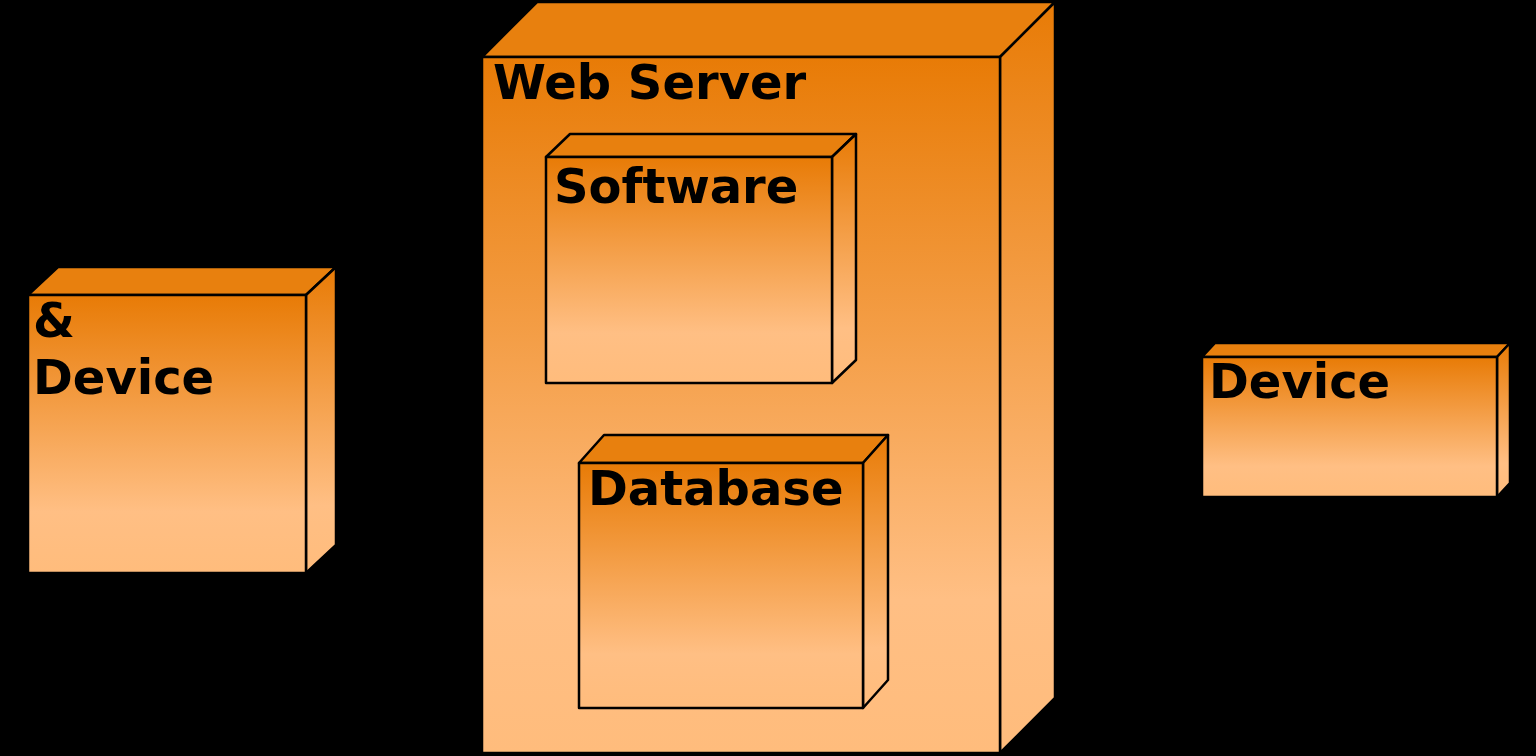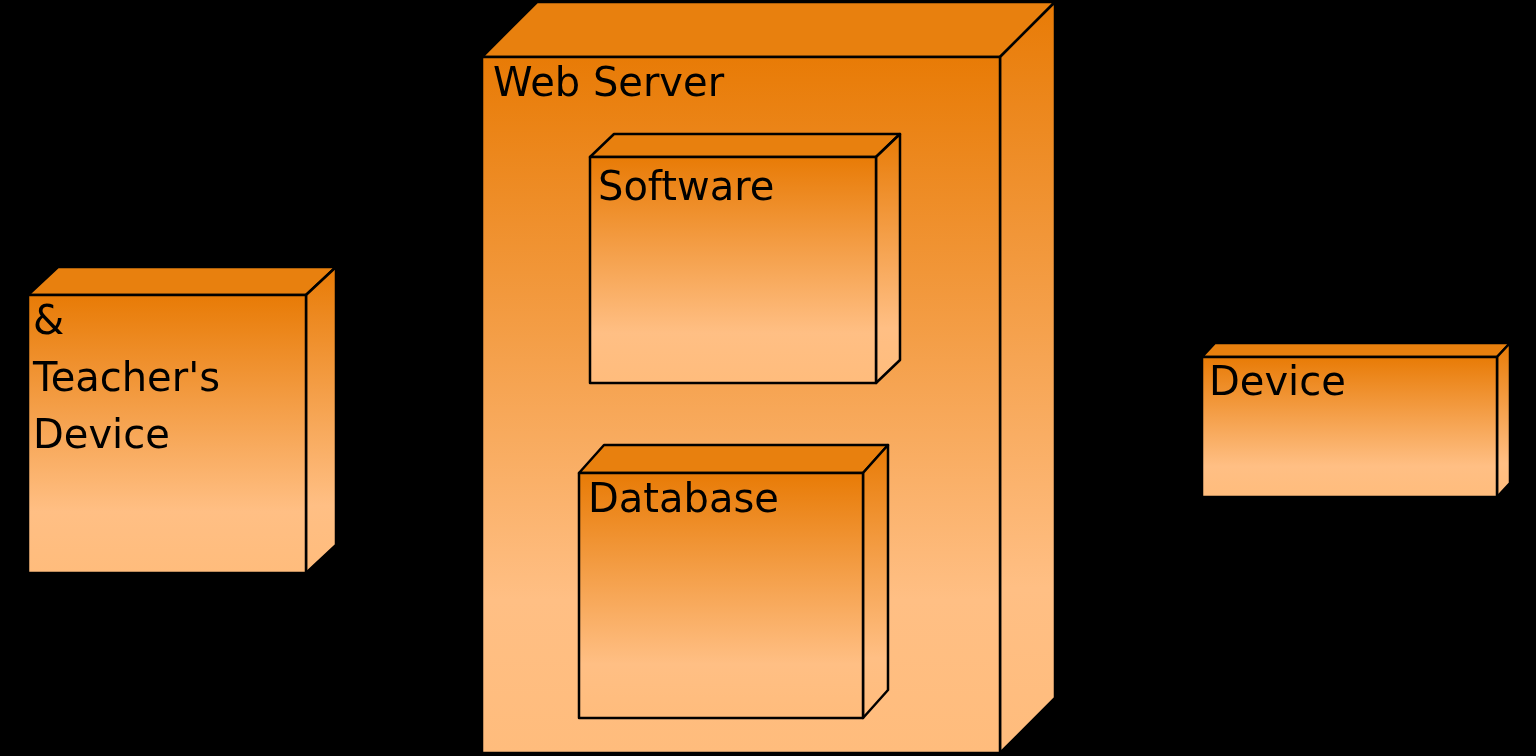--- a/index.html
+++ b/index.html
@@ -7,22 +7,22 @@
     position: relative;
     width: 1536px;
     height: 756px;
     overflow: hidden;
     font-family: "DejaVu Sans", sans-serif;
   }
   .node { position: absolute; }
   .node svg { position: absolute; left: 0; top: 0; overflow: visible; }
   .label {
     position: absolute;
-    font-weight: normal;
-    font-size: 40px;
+    font-weight: bold;
+    font-size: 48px;
     white-space: nowrap;
   }
   .defs-holder { position: absolute; width: 0; height: 0; }
 </style>
 </head>
 <body>
 
 <div id="stage" style="background: rgb(0, 0, 0);">
 
   <svg class="defs-holder" aria-hidden="true">
@@ -39,53 +39,52 @@
     <svg width="573" height="751" viewBox="0 0 573 751">
       <g stroke-width="2.5" stroke-linejoin="round" stroke-linecap="round" stroke="#000000">
         <polygon points="0,55 55,0 573,0 518,55" fill="#E8800E"></polygon>
         <polygon points="518,55 573,0 573,696 518,751" fill="url(#faceGrad)"></polygon>
         <polygon points="0,55 518,55 518,751 0,751" fill="url(#faceGrad)"></polygon>
       </g>
     </svg>
     <div class="label" style="left: 11px; top: 56px; line-height: 48px; color: rgb(0, 0, 0);">Web Server</div>
   </div>
 
-  <div class="node" style="left:590px; top:134px; width:310px; height:299px;">
+  <div class="node" style="left:546px; top:134px; width:310px; height:299px;">
     <svg width="310" height="249" viewBox="0 0 310 249">
       <g stroke-width="2.5" stroke-linejoin="round" stroke-linecap="round" stroke="#000000">
         <polygon points="0,23 24,0 310,0 286,23" fill="#E8800E"></polygon>
         <polygon points="286,23 310,0 310,226 286,249" fill="url(#faceGrad)"></polygon>
         <polygon points="0,23 286,23 286,249 0,249" fill="url(#faceGrad)"></polygon>
       </g>
     </svg>
     <div class="label" style="left: 8px; top: 28px; line-height: 48px; color: rgb(0, 0, 0);">Software</div>
   </div>
 
-  <div class="node" style="left:579px; top:445px; width:309px; height:273px;">
+  <div class="node" style="left:579px; top:435px; width:309px; height:273px;">
     <svg width="309" height="273" viewBox="0 0 309 273">
       <g stroke-width="2.5" stroke-linejoin="round" stroke-linecap="round" stroke="#000000">
         <polygon points="0,28 25,0 309,0 284,28" fill="#E8800E"></polygon>
         <polygon points="284,28 309,0 309,245 284,273" fill="url(#faceGrad)"></polygon>
         <polygon points="0,28 284,28 284,273 0,273" fill="url(#faceGrad)"></polygon>
       </g>
     </svg>
     <div class="label" style="left: 9px; top: 29px; line-height: 48px; color: rgb(0, 0, 0);">Database</div>
   </div>
 
   <div class="node" style="left:28px; top:267px; width:309px; height:306px;">
     <svg width="309" height="306" viewBox="0 0 309 306">
       <g stroke-width="2.5" stroke-linejoin="round" stroke-linecap="round" stroke="#000000">
         <polygon points="0,28 30,0 308,0 278,28" fill="#E8800E"></polygon>
         <polygon points="278,28 308,0 308,278 278,306" fill="url(#faceGrad)"></polygon>
         <polygon points="0,28 278,28 278,306 0,306" fill="url(#faceGrad)"></polygon>
       </g>
     </svg>
     <div class="label" style="left: 5px; top: 25px; line-height: 57px; color: rgb(0, 0, 0);">
       <div>&amp;</div>
-      <div>Teacher's</div>
       <div>Device</div>
     </div>
   </div>
 
   <div class="node" style="left:1202px; top:343px; width:308px; height:154px;">
     <svg width="308" height="154" viewBox="0 0 308 154">
       <g stroke-width="2.5" stroke-linejoin="round" stroke-linecap="round" stroke="#000000">
         <polygon points="0,14 13,0 308,0 295,14" fill="#E8800E"></polygon>
         <polygon points="295,14 308,0 308,140 295,154" fill="url(#faceGrad)"></polygon>
         <polygon points="0,14 295,14 295,154 0,154" fill="url(#faceGrad)"></polygon>

